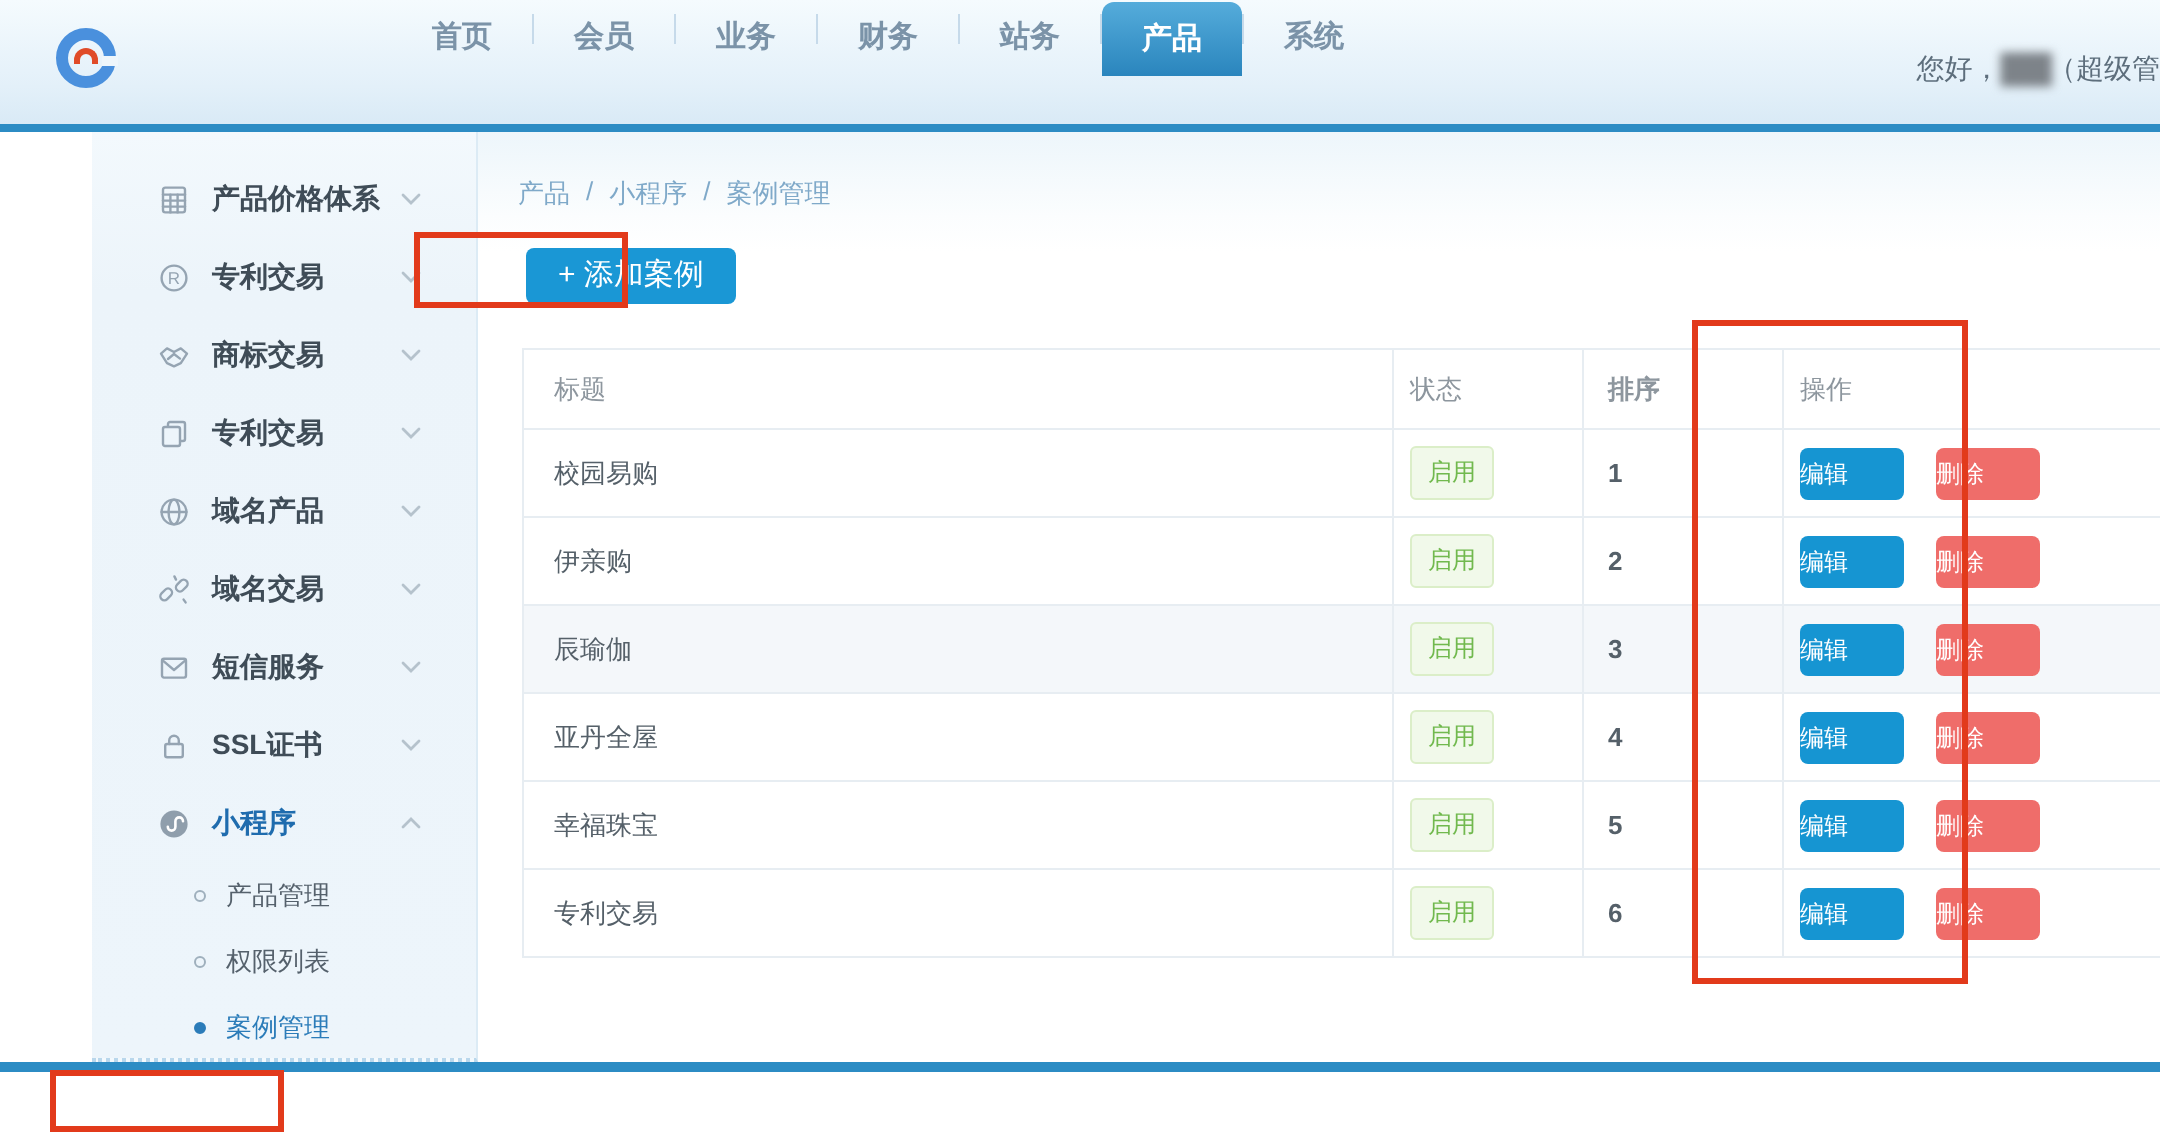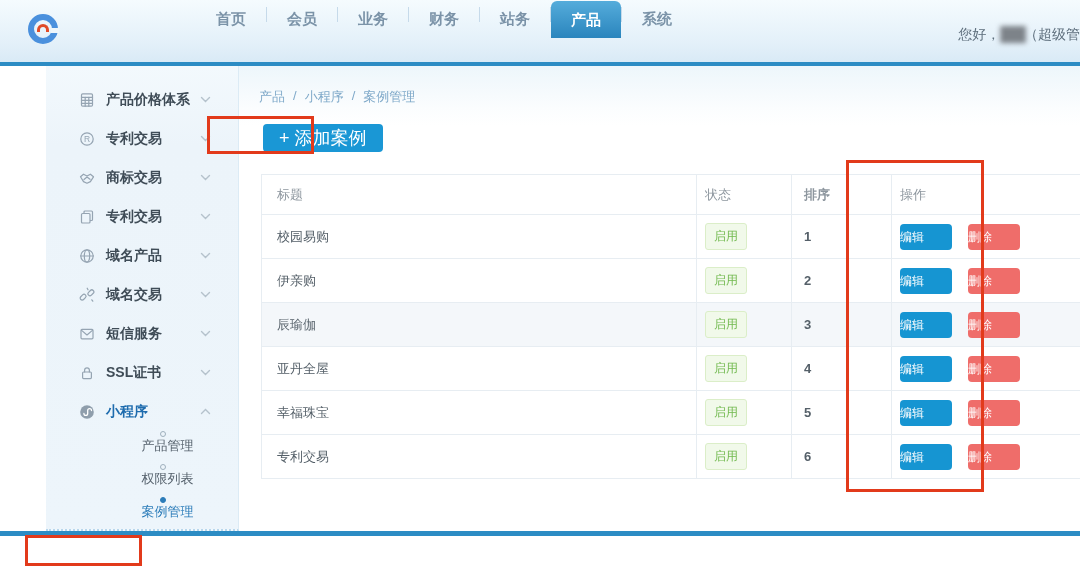--- a/index.html
+++ b/index.html
@@ -26,29 +26,29 @@
   
   .body-row { display:flex; height:465px; border-right:4px solid #2c8cc4;padding-left:46px; }
 
   .sidebar { width:193px; background:linear-gradient(180deg,#f3f9fd 0%,#ecf4fa 80px,#edf5fb 100%); border-right:1px solid #dcebf5; border-bottom:2px dotted #b9d7ec; padding-top:14px; flex-shrink:0; }
   .side-item { height:39px; display:flex; align-items:center; padding-left:33px; cursor:pointer; }
   .side-item .ic { width:18px; height:16px; margin-right:9px; display:flex; align-items:center; }
   .side-item .lbl { font-size:14px; font-weight:bold; color:#3f4c57; flex:1; }
   .side-item .chev { margin-right:27px; display:flex; }
   .side-item.active .lbl { color:#1f6cae; }
   .side-sub { }
-  .side-subitem { height:33px; display:flex; align-items:center; padding-left:51px; cursor:pointer;flex-direction:column; }
+  .side-subitem { height:33px; display:flex; align-items:center; padding-left:51px; cursor:pointer; }
   .side-subitem .bullet { width:6px; height:6px; border:1px solid #9fb0bd; border-radius:50%; margin-right:10px; }
   .side-subitem .slbl { font-size:13px; color:#55616c; }
   .side-subitem.active .bullet { background:#2b7cb9; border-color:#2b7cb9; }
   .side-subitem.active .slbl { color:#2b7cb9; }
 
   .main { flex:1; background:linear-gradient(180deg,#edf6fb 0%,#fbfdfe 42px,#ffffff 60px); position:relative; }
   .breadcrumb { margin:22px 0 0 20px; font-size:13px; color:#7fa9c9; display:flex; gap:8px; }
-  .add-btn { display:inline-block; margin:18px 0 0 24px; height:28px; line-height:28px; padding:0 16px; background:#1a97d5; color:#fff; font-size:18px; border:none; border-radius:4px; cursor:pointer; }
+  .add-btn { display:inline-block; margin:18px 0 0 24px; height:28px; line-height:28px; padding:0 16px; background:#1a97d5; color:#fff; font-size:15px; border:none; border-radius:4px; cursor:pointer; }
 
   table.case-table { margin:22px 0 0 22px; width:848px; border-collapse:collapse; table-layout:fixed; background:#fff; }
   .case-table th, .case-table td { border:1px solid #e7edf2; font-size:13px; text-align:left; }
   .case-table th { height:40px; font-weight:normal; color:#8d969e; padding-left:15px; }
   .case-table td { height:44px; color:#556069; padding-left:15px; }
   .case-table th.c-status, .case-table td.c-status { padding-left:8px; }
   .case-table th.c-order, .case-table td.c-order { padding-left:12px;font-weight:bold; }
   .case-table th.c-actions, .case-table td.c-actions { padding-left:8px; }
   .case-table tr.hl td { background:#f4f7fa; }
   .badge { display:inline-block; padding:4px 8px; background:#f1f9ea; border:1px solid #dbeec8; border-radius:3px; color:#71b94e; font-size:12px; }

